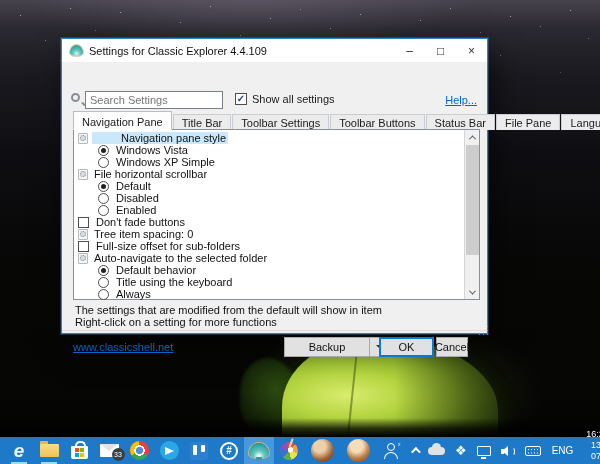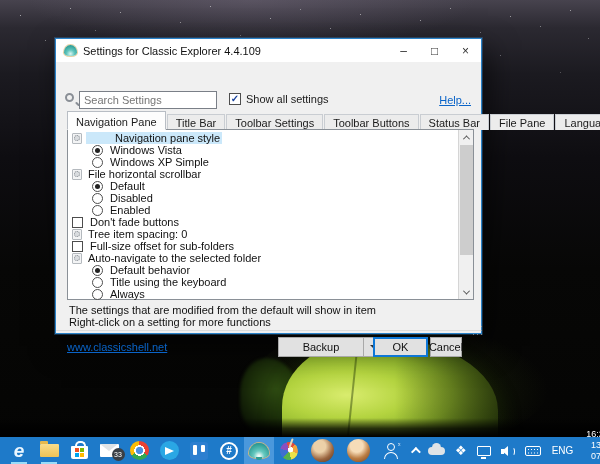--- a/index.html
+++ b/index.html
@@ -31,21 +31,21 @@
     background:
       linear-gradient(90deg, transparent 52%, rgba(0,0,0,.40) 86%, rgba(0,0,0,.55) 100%),
       radial-gradient(ellipse at 30% 58%, #d9ec6e 0%, #b4d440 28%, #8fb52c 50%, #5a7d19 74%, #2c430c 95%);
     box-shadow:0 10px 24px rgba(60,110,10,.25); }
   .tent-seam { position:absolute; left:352px; top:340px; width:2px; height:96px; background:rgba(40,60,8,.45);
     transform:rotate(6deg); border-radius:2px; }
   .ground { position:absolute; left:0; top:418px; width:600px; height:19px;
     background:linear-gradient(180deg, transparent 0%, rgba(0,0,0,.75) 55%, #000 100%); }
 
   
-  .dialog { position:absolute; left:55px; top:38px; width:427px; height:296px; background:#f0f0f0;
+  .dialog { position:absolute; left:61px; top:38px; width:427px; height:296px; background:#f0f0f0;
     border:1px solid #2a82c8; box-shadow:0 0 0 1px rgba(60,140,210,.30), 6px 12px 28px rgba(0,0,0,.6);
     font-size:11px; color:#1b1b1b; }
   .titlebar { height:23px; background:#fff; display:flex; align-items:center; }
   .app-shell-icon { width:13px; height:11px; margin-left:8px; border-radius:50% 50% 42% 42% / 68% 68% 32% 32%;
     background:radial-gradient(circle at 50% 80%, #dff6f2 0%, #62c6be 35%, #2f9e96 75%, #1e7e77 100%);
     box-shadow:0 0 0 1px rgba(210,170,90,.55); }
   .title-text { margin-left:6px; font-size:11px; color:#111; }
   .win-controls { margin-left:auto; display:flex; height:23px; }
   .win-btn { width:31px; height:23px; display:flex; align-items:center; justify-content:center;
     font-size:12px; color:#333; cursor:default; }

